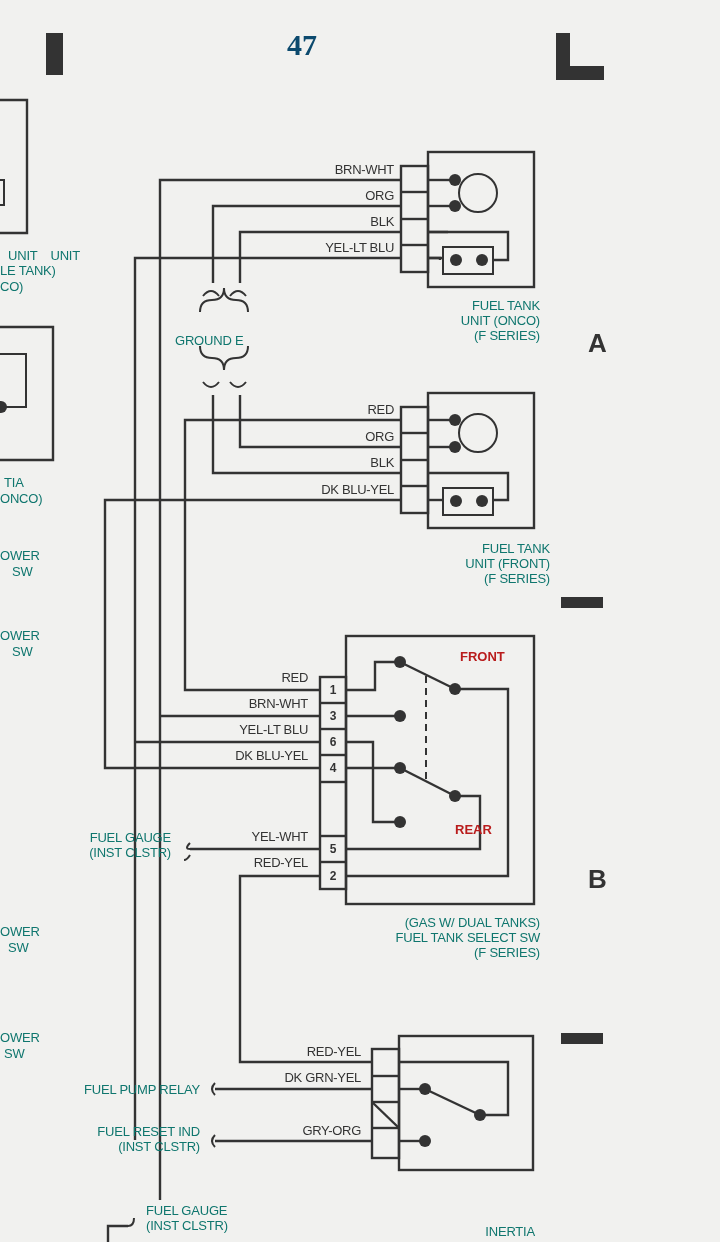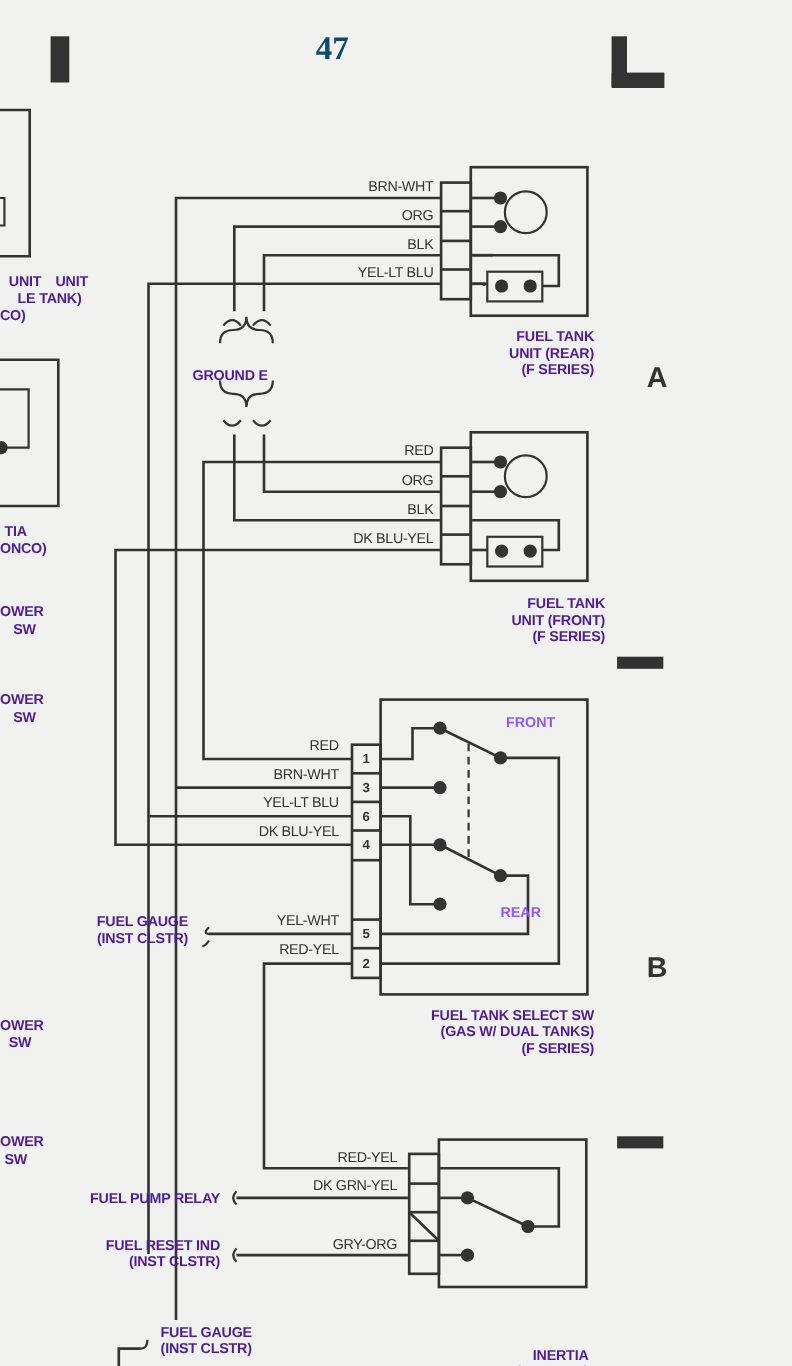--- a/index.html
+++ b/index.html
@@ -4,26 +4,26 @@
   <style>
     html, body { margin: 0; padding: 0; }
     body {
       width: 720px; height: 1242px; overflow: hidden;
       background: #f1f1ef;
       font-family: "Liberation Sans", sans-serif;
       color: #2b2b2b;
       position: relative;
     }
     #diagram { position: absolute; left: 0; top: 0; width: 720px; height: 1242px; }
-    .lbl { position: absolute; font-weight: bold; font-size: 13px; line-height: 15px; color: #4c1d95; white-space: nowrap; letter-spacing: -0.2px; }
+    .lbl { position: absolute; font-weight: normal; font-size: 13px; line-height: 15px; color: #0f766e; white-space: nowrap; letter-spacing: -0.2px; }
     .wire-lbl { position: absolute; font-size: 13px; line-height: 14px; color: #333; white-space: nowrap; text-align: right; letter-spacing: -0.3px; }
     .comp { text-align: right; font-size: 13px; line-height: 15px; }
     .right { text-align: right; }
     .pin { position: absolute; font-size: 12px; font-weight: bold; color: #333; width: 18px; text-align: center; line-height: 14px; }
-    .sw-lbl { position: absolute; font-weight: bold; font-size: 13px; color: #8b5cf6; padding-left: 32px; }
+    .sw-lbl { position: absolute; font-weight: bold; font-size: 13px; color: #b91c1c; padding-left: 32px; }
     .page-num { position: absolute; left: 287px; top: 28px; font-size: 30px; font-weight: bold; color: #0c4a6e; font-family: Liberation Serif, serif; }
     .grid-letter { position: absolute; font-size: 26px; font-weight: bold; color: #333; }
     .mark { position: absolute; background: #333; }
   </style>
 </head>
 <body>
 
 <svg id="diagram" viewBox="0 0 720 1242" xmlns="http://www.w3.org/2000/svg">
   <g stroke="#333" stroke-width="2.4" fill="none" stroke-linejoin="miter">
 
@@ -151,21 +151,21 @@
 <div class="mark" style="left:556px;top:66px;width:48px;height:14px;"></div>
 <div class="page-num">47</div>
 <div class="mark" style="left:561px;top:597px;width:42px;height:11px;"></div>
 <div class="mark" style="left:561px;top:1033px;width:42px;height:11px;"></div>
 <div class="grid-letter" style="left:588px;top:328px;">A</div>
 <div class="grid-letter" style="left:588px;top:864px;">B</div>
 
 <div class="lbl right" style="right:640px;top:248px;">
   <div>UNIT</div>
 </div>
-<div class="lbl" style="left:0;top:263px;margin-left:16px;"><span>LE TANK)</span></div>
+<div class="lbl" style="left:0;top:263px;"><span>LE TANK)</span></div>
 <div class="lbl" style="left:0;top:279px;"><span>CO)</span></div>
 <div class="lbl" style="left:8px;top:248px;"><span>UNIT</span></div>
 
 <div class="lbl" style="left:4px;top:475px;"><span>TIA</span></div>
 <div class="lbl" style="left:0;top:491px;"><span>ONCO)</span></div>
 
 <div class="lbl" style="left:0;top:548px;"><span>OWER</span></div>
 <div class="lbl" style="left:12px;top:564px;"><span>SW</span></div>
 <div class="lbl" style="left:0;top:628px;"><span>OWER</span></div>
 <div class="lbl" style="left:12px;top:644px;"><span>SW</span></div>
@@ -175,21 +175,21 @@
 <div class="lbl" style="left:4px;top:1046px;"><span>SW</span></div>
 
 <div class="lbl" style="left:175px;top:333px;">GROUND E</div>
 
 <div class="wire-lbl" style="right:326px;top:163px;">BRN-WHT</div>
 <div class="wire-lbl" style="right:326px;top:189px;">ORG</div>
 <div class="wire-lbl" style="right:326px;top:215px;">BLK</div>
 <div class="wire-lbl" style="right:326px;top:241px;">YEL-LT BLU</div>
 <div class="lbl comp" style="left:420px;top:298px;width:120px;">
   <div>FUEL TANK</div>
-  <div>UNIT (REAR)</div>
+  <div>UNIT (ONCO)</div>
   <div>(F SERIES)</div>
 </div>
 
 <div class="wire-lbl" style="right:326px;top:403px;">RED</div>
 <div class="wire-lbl" style="right:326px;top:430px;">ORG</div>
 <div class="wire-lbl" style="right:326px;top:456px;">BLK</div>
 <div class="wire-lbl" style="right:326px;top:483px;">DK BLU-YEL</div>
 <div class="lbl comp" style="left:410px;top:541px;width:140px;">
   <div>FUEL TANK</div>
   <div>UNIT (FRONT)</div>
@@ -207,22 +207,22 @@
 <div class="pin" style="left:324px;top:709px;">3</div>
 <div class="pin" style="left:324px;top:735px;">6</div>
 <div class="pin" style="left:324px;top:761px;">4</div>
 <div class="pin" style="left:324px;top:842px;">5</div>
 <div class="pin" style="left:324px;top:869px;">2</div>
 
 <div class="sw-lbl" style="left:428px;top:649px;">FRONT</div>
 <div class="sw-lbl" style="left:423px;top:822px;text-align:center;">REAR</div>
 
 <div class="lbl comp" style="left:300px;top:915px;width:240px;">
+  <div>(GAS W/ DUAL TANKS)</div>
   <div>FUEL TANK SELECT SW</div>
-  <div>(GAS W/ DUAL TANKS)</div>
   <div>(F SERIES)</div>
 </div>
 
 <div class="lbl right" style="right:549px;top:830px;">
   <div>FUEL GAUGE</div>
   <div>(INST CLSTR)</div>
 </div>
 
 <div class="wire-lbl" style="right:359px;top:1045px;">RED-YEL</div>
 <div class="wire-lbl" style="right:359px;top:1071px;">DK GRN-YEL</div>

